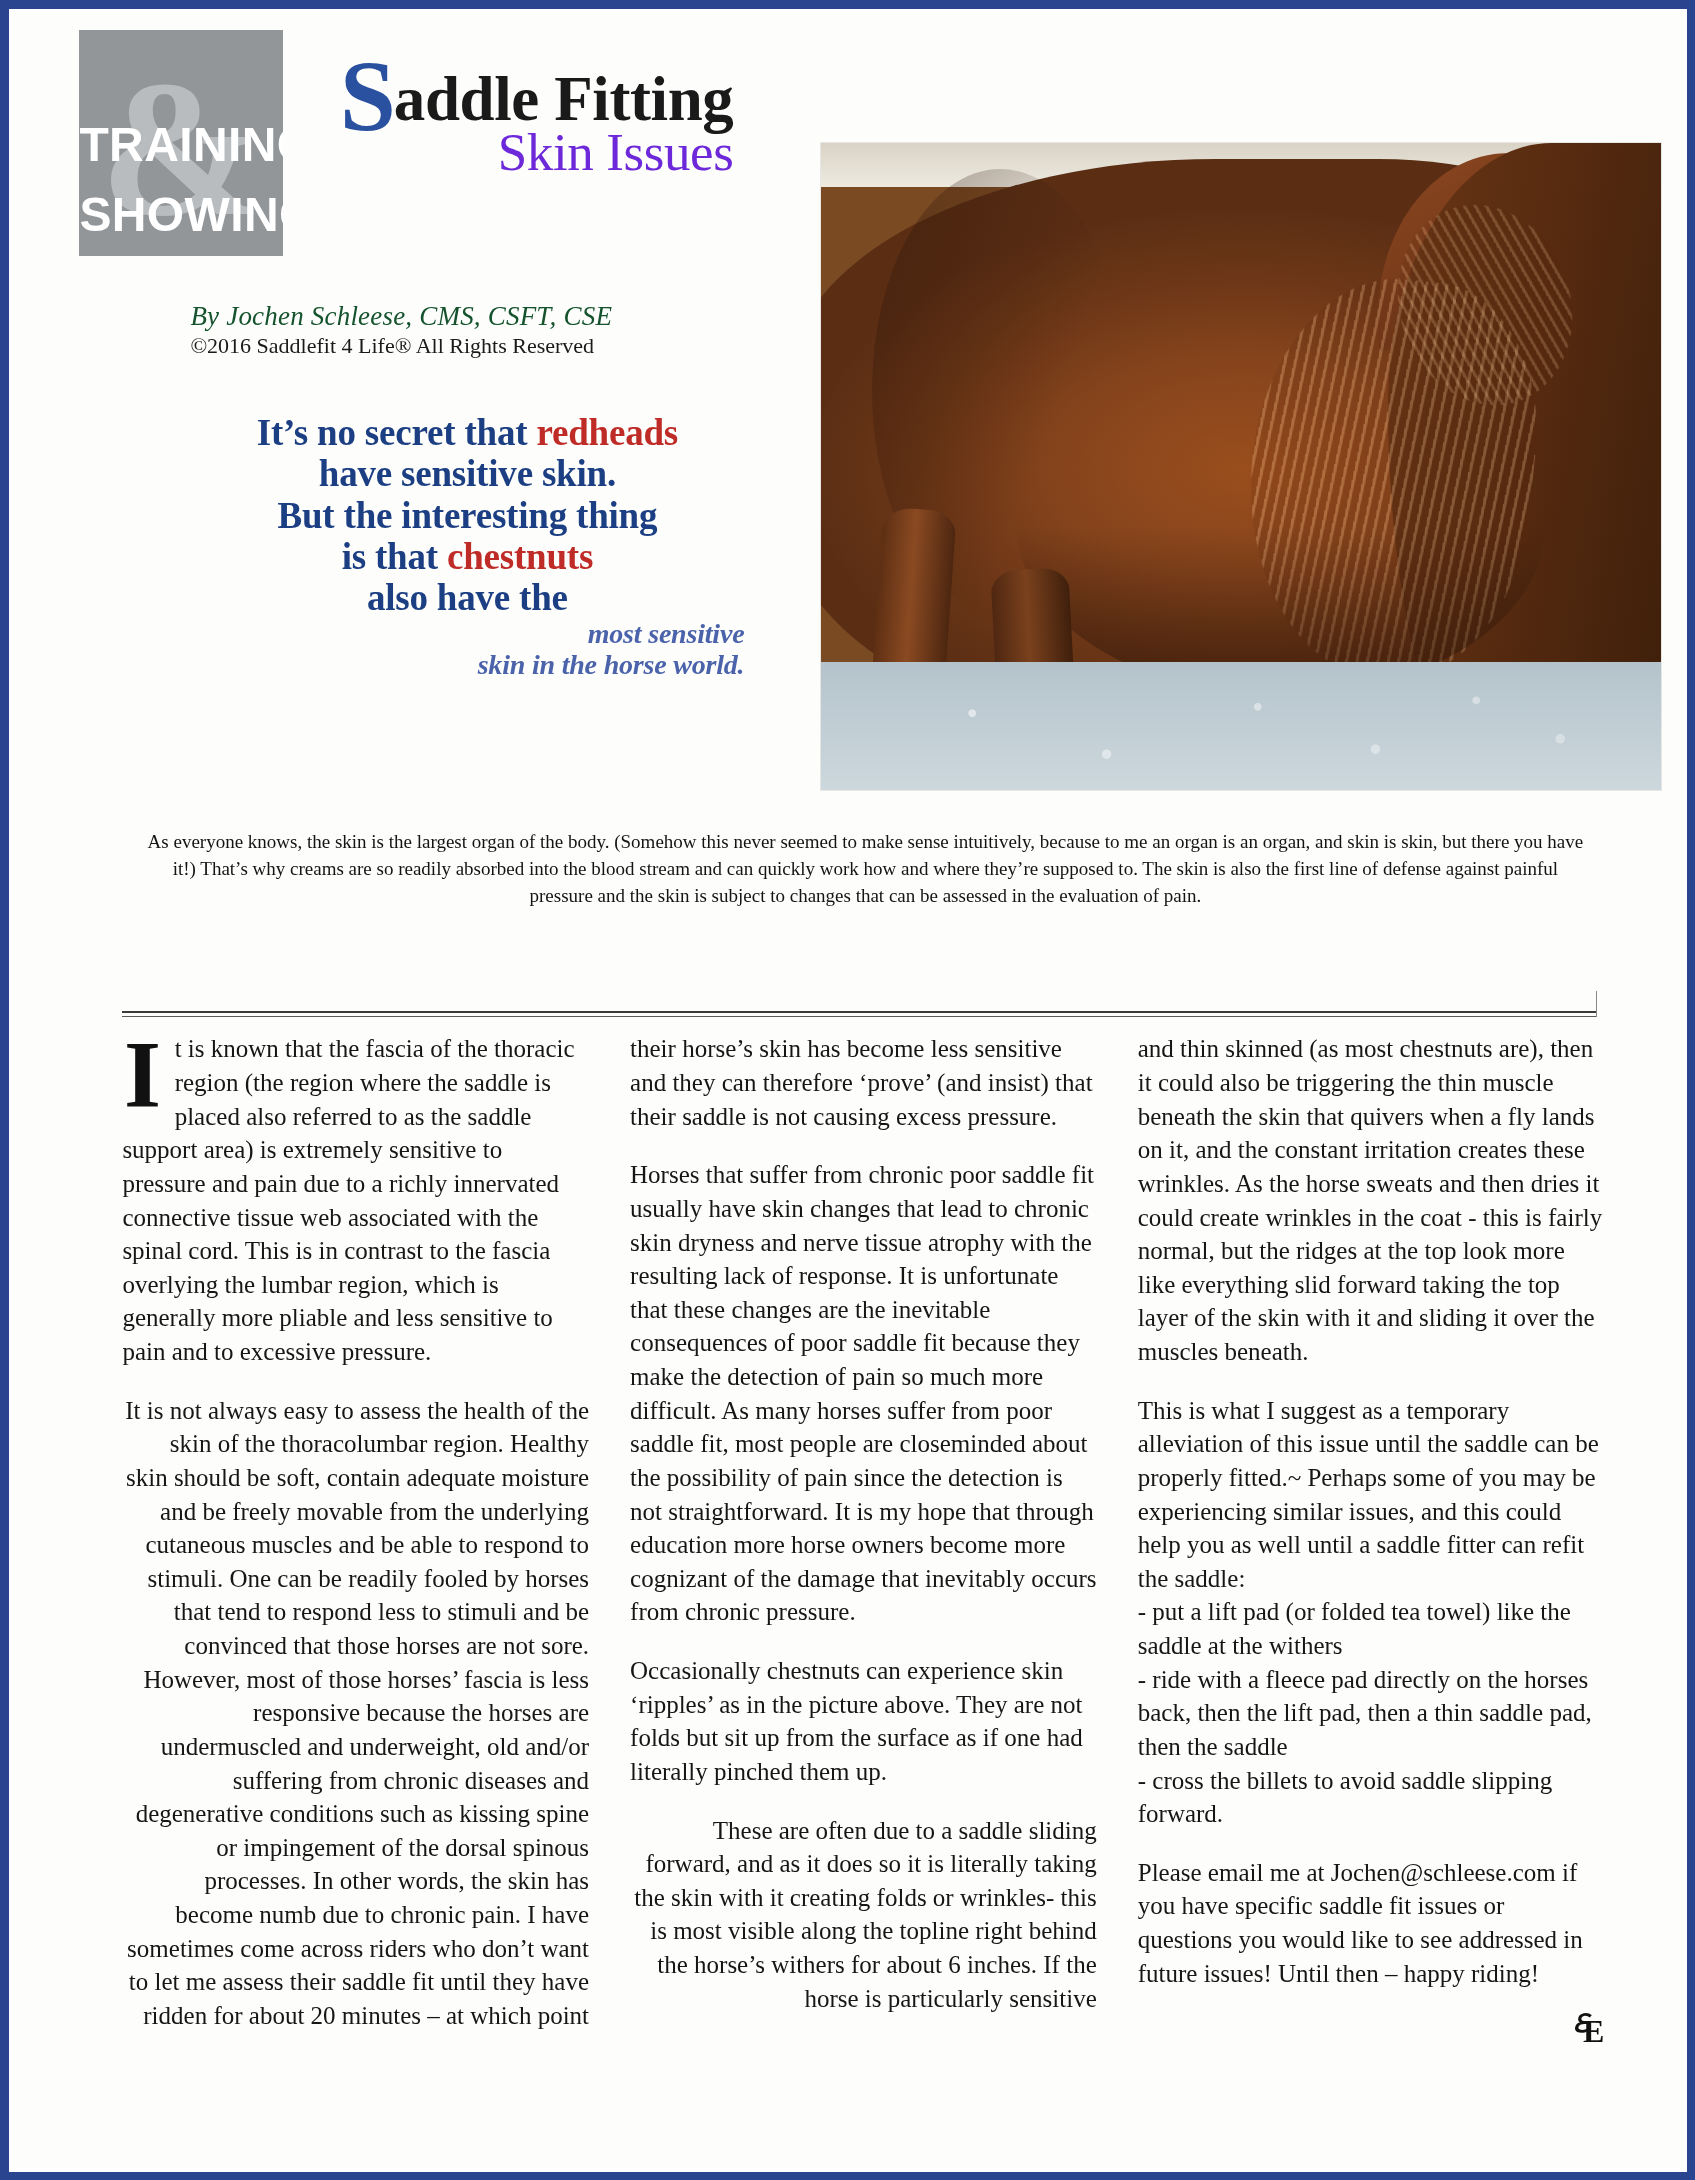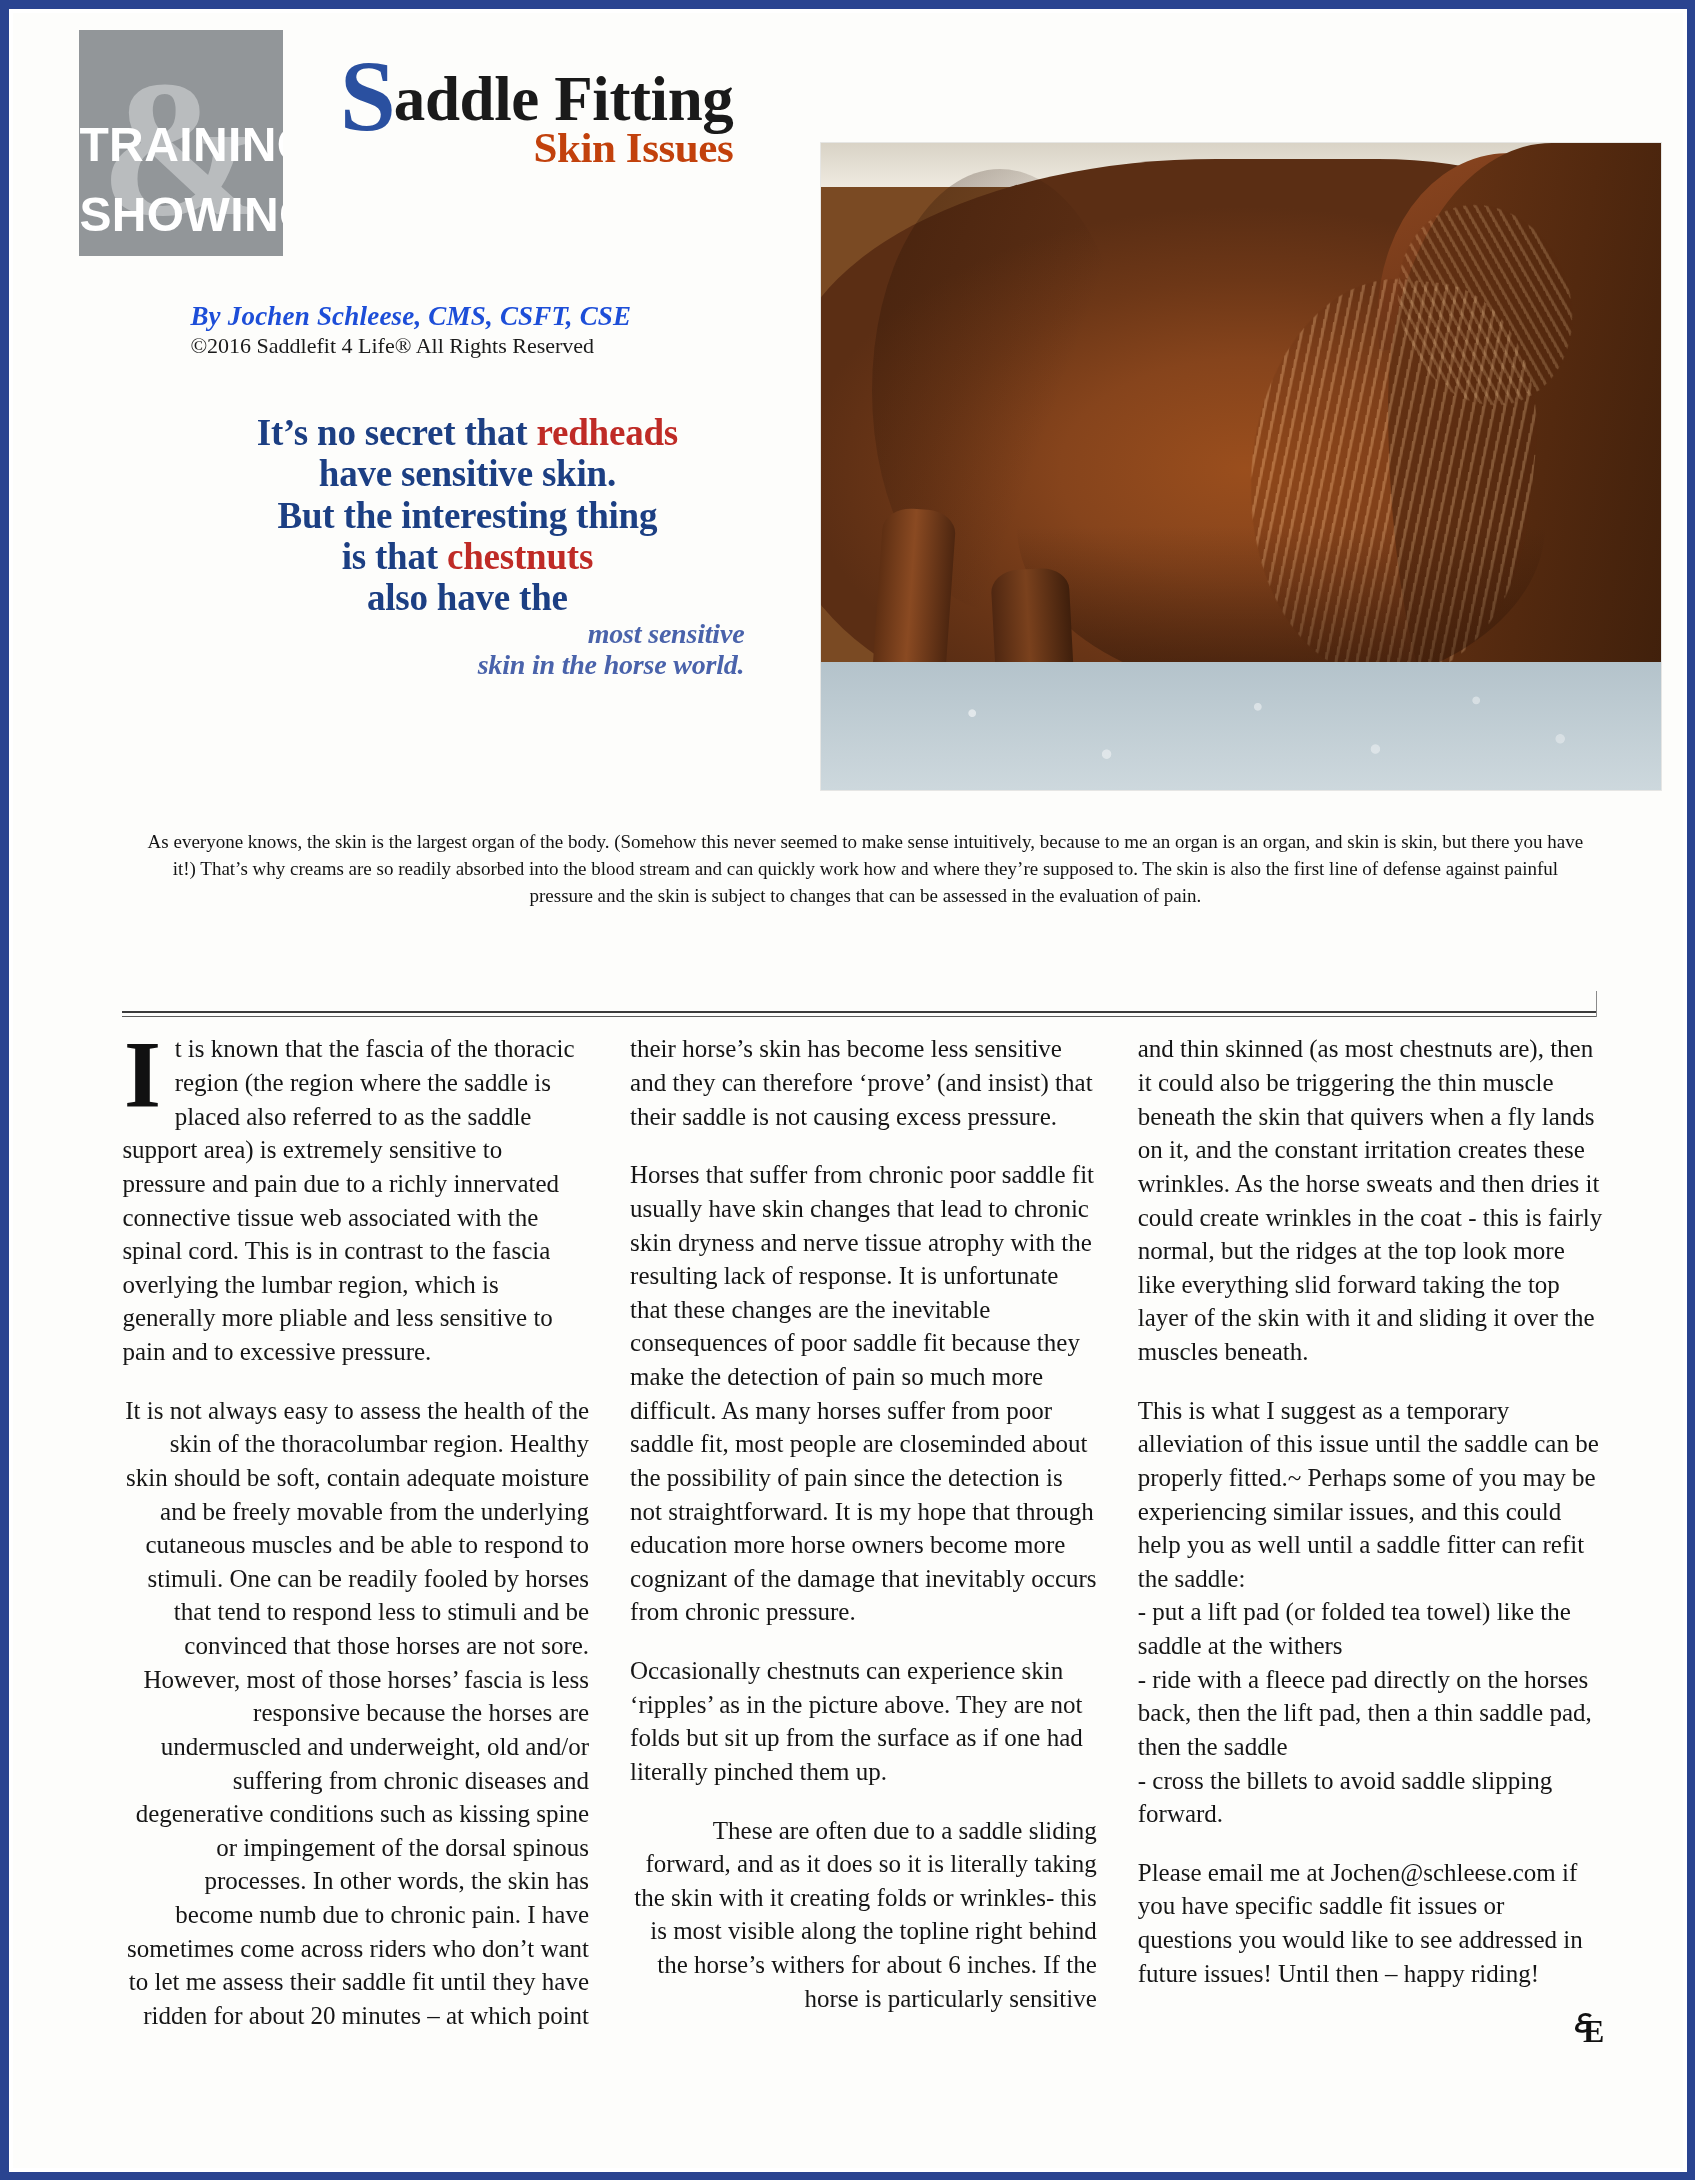--- a/index.html
+++ b/index.html
@@ -110,39 +110,39 @@
     margin-right: -1.7px;
   }
   .hl-row2 {
     font-size: 53px;
     font-style: italic;
     line-height: 1.0;
     color: #1a1a1a;
     margin-top: -3.4px;
   }
   .hl-row3 {
-    font-size: 43px;
-    font-weight: 700;
+    font-size: 53px;
+    font-weight: 400;
     line-height: 1.0;
-    color: #c2410c;
+    color: #6d28d9;
     letter-spacing: -0.4px;
     margin-top: -3.4px;
   }
 
   .byline {
     position: absolute;
     left: 111px;
     top: 271px;
     width: 596px;
   }
   .byline .author {
     font-size: 27px;
     font-style: italic;
-    font-weight: 700;
-    color: #1d4ed8;
+    font-weight: 400;
+    color: #14532d;
     line-height: 1.15;
     letter-spacing: 0.2px;
   }
   .byline .copyright {
     font-size: 22px;
     color: #1a1a1a;
     line-height: 1.2;
     margin-top: 0.9px;
   }
 

